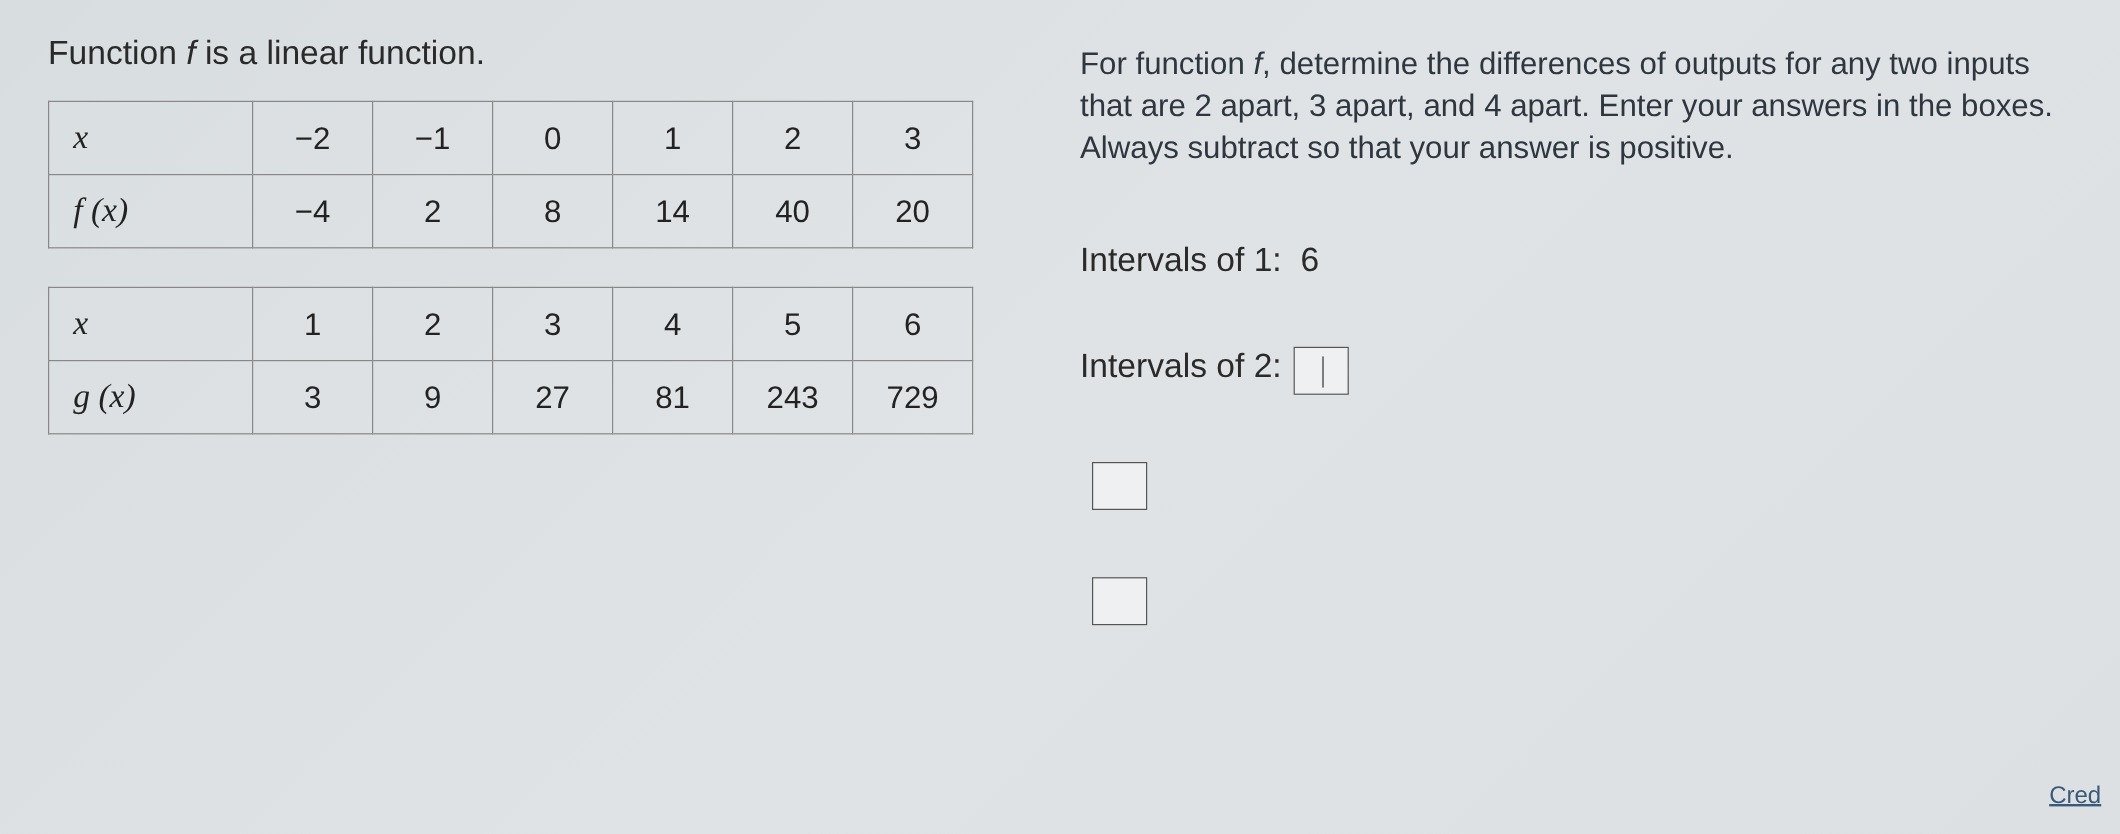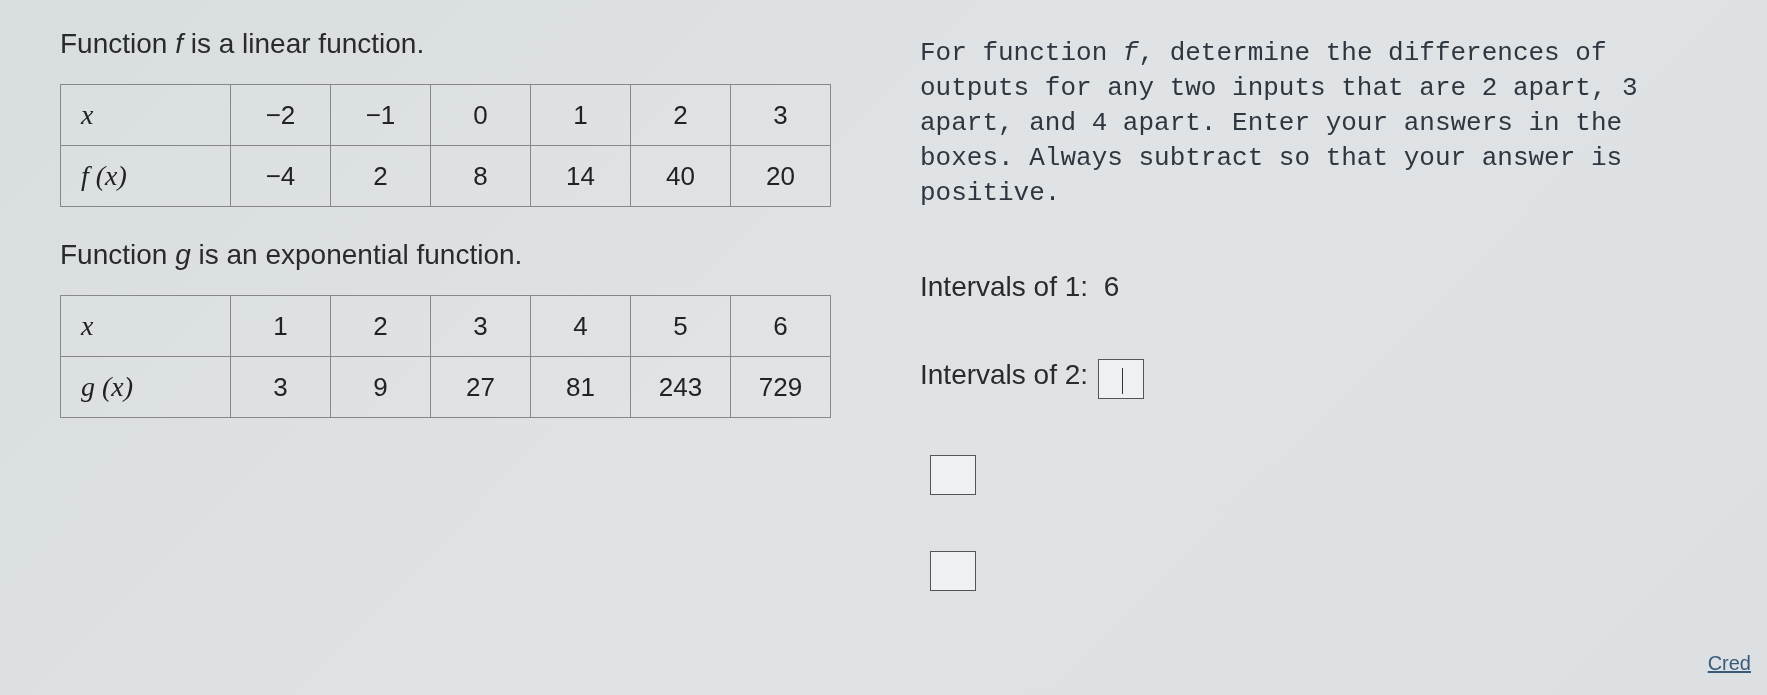--- a/index.html
+++ b/index.html
@@ -8,21 +8,21 @@
     padding: 0;
     font-family: Arial, Helvetica, sans-serif;
     background: linear-gradient(135deg, #d8dde0 0%, #e0e3e5 50%, #dce0e3 100%);
     width: 1767px;
     height: 695px;
     overflow: hidden;
     position: relative;
     color: #2a2a2a;
   }
   .page {
-    padding: 28px 60px;
+    padding: 28px 40px;
     display: flex;
     gap: 60px;
   }
   .left-col {
     flex: 0 0 800px;
   }
   .right-col {
     flex: 1;
     padding-top: 8px;
   }
@@ -47,21 +47,20 @@
   .table-f td.lbl { width: 170px; text-align: left; padding-left: 20px; }
   .table-f td { width: 100px; }
   .table-g td.lbl { width: 170px; text-align: left; padding-left: 20px; }
   .table-g td { width: 100px; }
   .fn { font-style: italic; font-family: 'Times New Roman', serif; font-size: 28px; }
   .instructions {
     font-size: 26px;
     line-height: 1.35;
     color: #2e3640;
     margin-bottom: 60px;
-    font-family: Liberation Mono, monospace;
   }
   .instructions .ital { font-style: italic; }
   .interval-row {
     font-size: 28px;
     color: #2a2a2a;
     margin-bottom: 56px;
     display: flex;
     align-items: flex-start;
   }
   .answer-box {
@@ -121,23 +120,20 @@
         <td>−4</td>
         <td>2</td>
         <td>8</td>
         <td>14</td>
         <td>40</td>
         <td>20</td>
       </tr>
     </tbody>
       </table>
 
-    <div class="heading">
-      <span>Function </span><span class="ital">g</span><span> is an exponential function.</span>
-    </div>
 
     <table class="table-g">
       <tbody>
           <tr>
         <td class="lbl"><span class="fn">x</span></td>
         <td>1</td>
         <td>2</td>
         <td>3</td>
         <td>4</td>
         <td>5</td>

